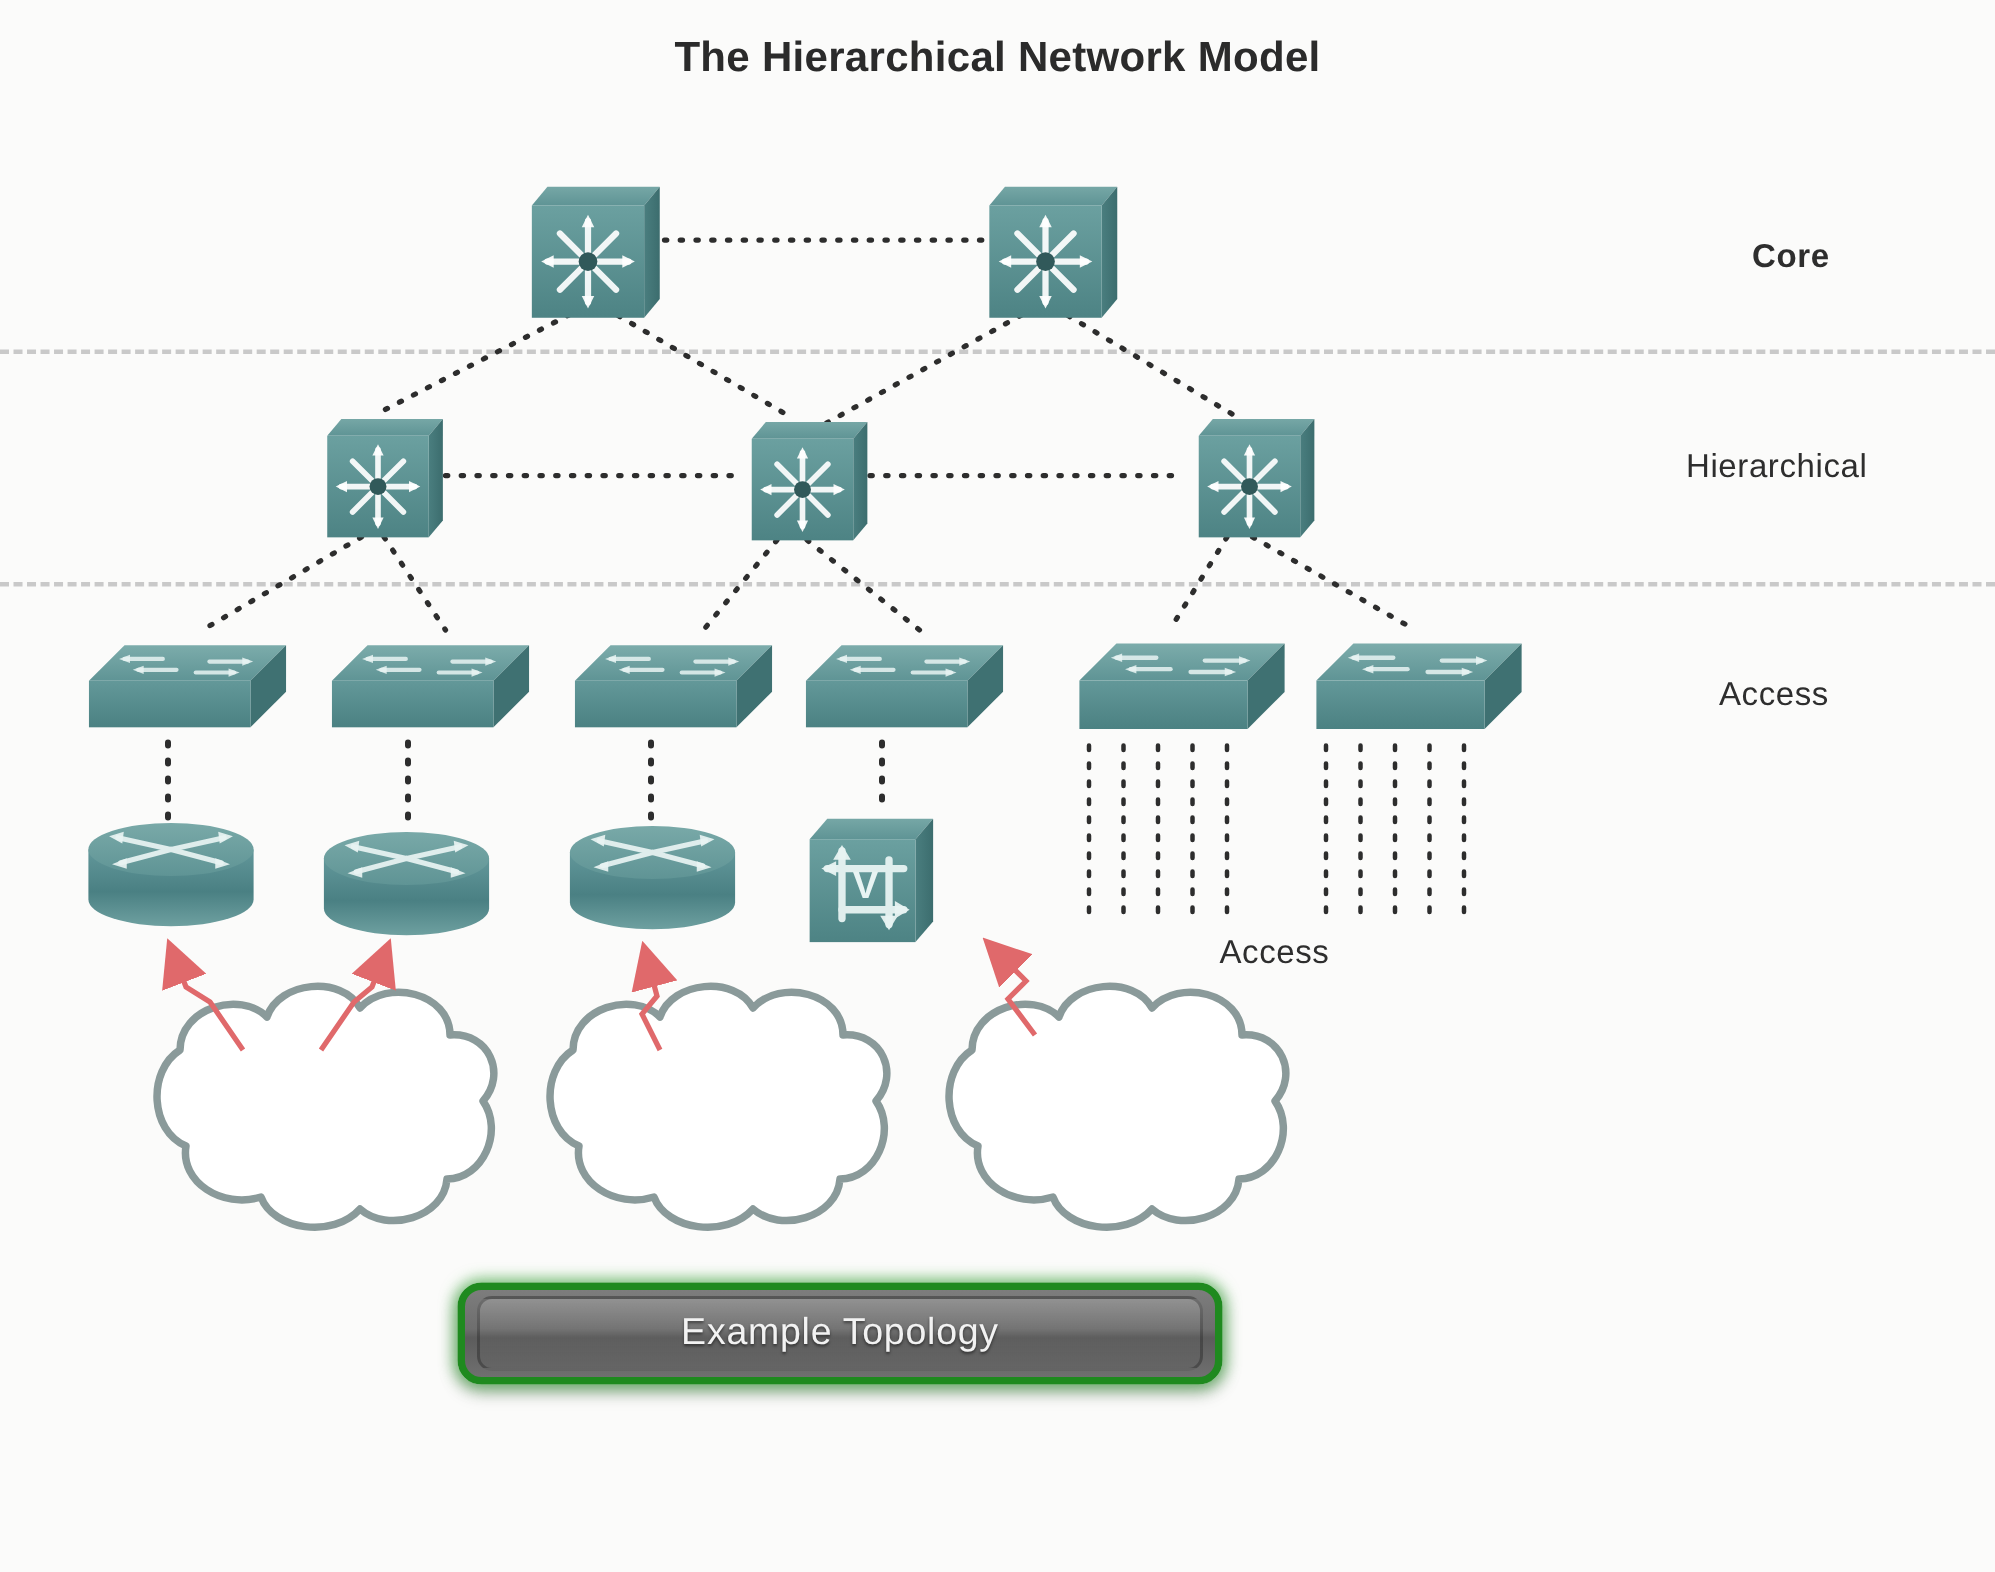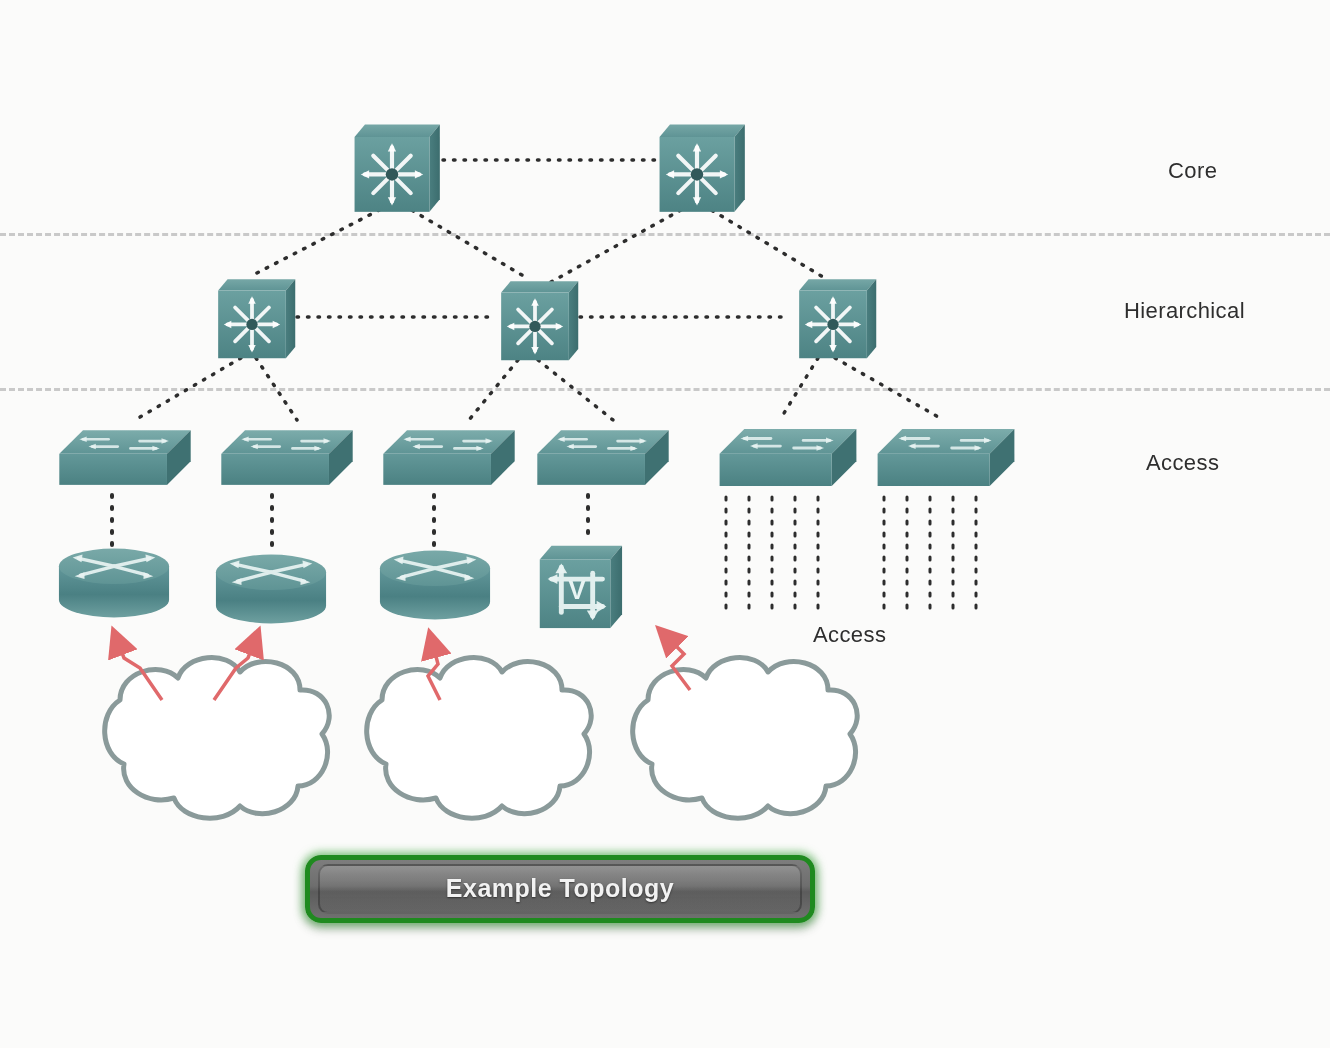--- a/index.html
+++ b/index.html
@@ -58,21 +58,20 @@
     height: 68px;
     border-radius: 16px;
     border: 5px solid #1f8a1f;
     box-shadow: 0 0 9px 3px rgba(40,160,40,0.55), 0 5px 12px rgba(0,0,0,0.28);
     background: linear-gradient(to bottom, #7d7d7d 0%, #6e6e6e 45%, #5c5c5c 55%, #707070 100%);
     display: flex;
     align-items: center;
     justify-content: center;
     box-sizing: border-box;
     cursor: pointer;
-    font-weight: bold;
   }
   #example-topology-button .btn-inner {
     width: 96%;
     height: 78%;
     border-radius: 10px;
     border: 2px solid rgba(0,0,0,0.25);
     display: flex;
     align-items: center;
     justify-content: center;
     background: linear-gradient(to bottom, rgba(255,255,255,0.18), rgba(255,255,255,0.02) 50%, rgba(0,0,0,0.06));
@@ -87,25 +86,26 @@
     position: absolute;
     left: 0;
     top: 0;
   }
 </style>
 </head>
 <body>
 
 <div id="stage">
 
+  <div id="diagram-title">The Hierarchical Network Model</div>
 
   <div class="divider" style="top:233px;"></div>
   <div class="divider" style="top:388px;"></div>
 
-  <div class="layer-label" style="left:1168px; top:158px;">Core</div>
+  <div class="layer-label" style="left:1168px; top:158px;font-weight:bold;">Core</div>
   <div class="layer-label" style="left:1124px; top:298px;">Hierarchical</div>
   <div class="layer-label" style="left:1146px; top:450px;">Access</div>
 
   <div class="layer-label" style="left:813px; top:622px;">Access</div>
 
   <div class="cloud-label" style="left:120px; top:745px; width:160px;">WAN</div>
   <div class="cloud-label" style="left:390px; top:745px; width:180px;">Internet</div>
   <div class="cloud-label" style="left:660px; top:720px; width:200px;">
     <div>Telephone</div>
     <div>Network</div>

